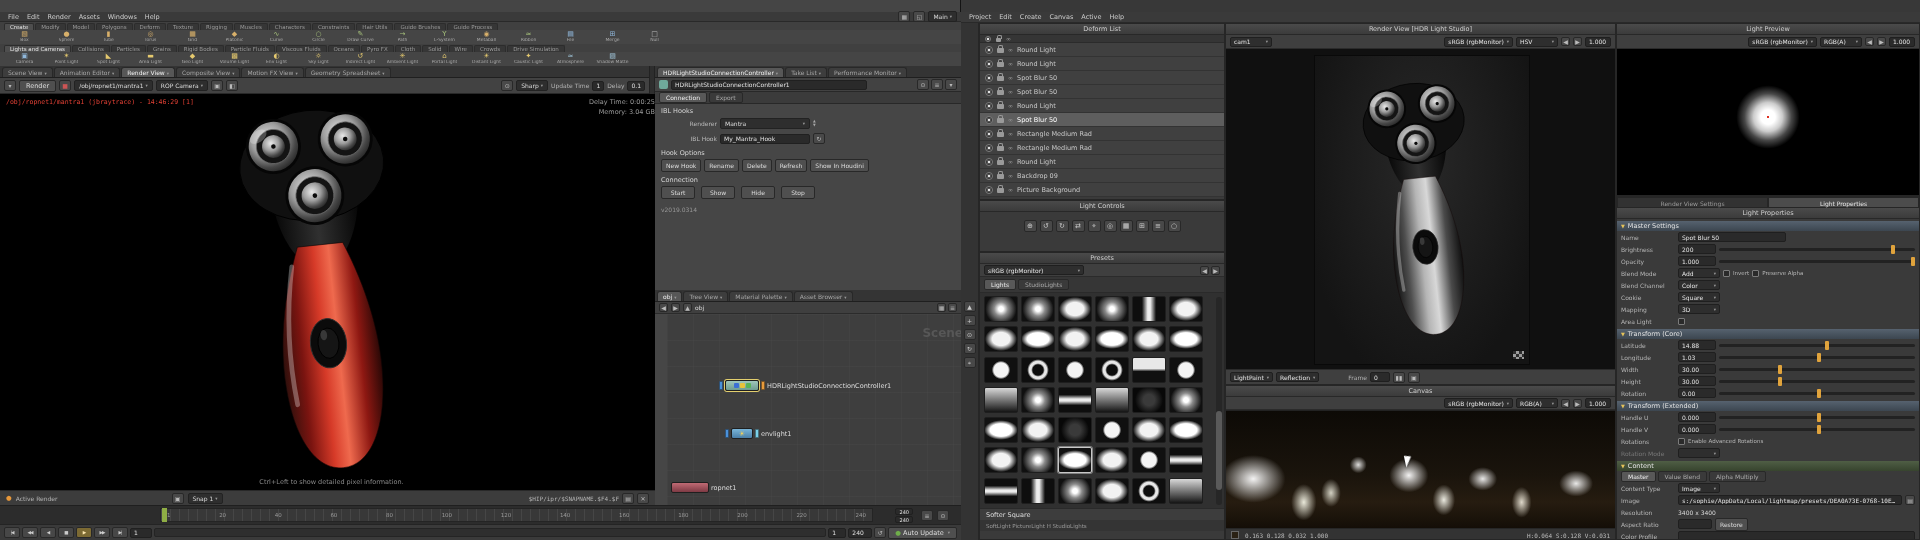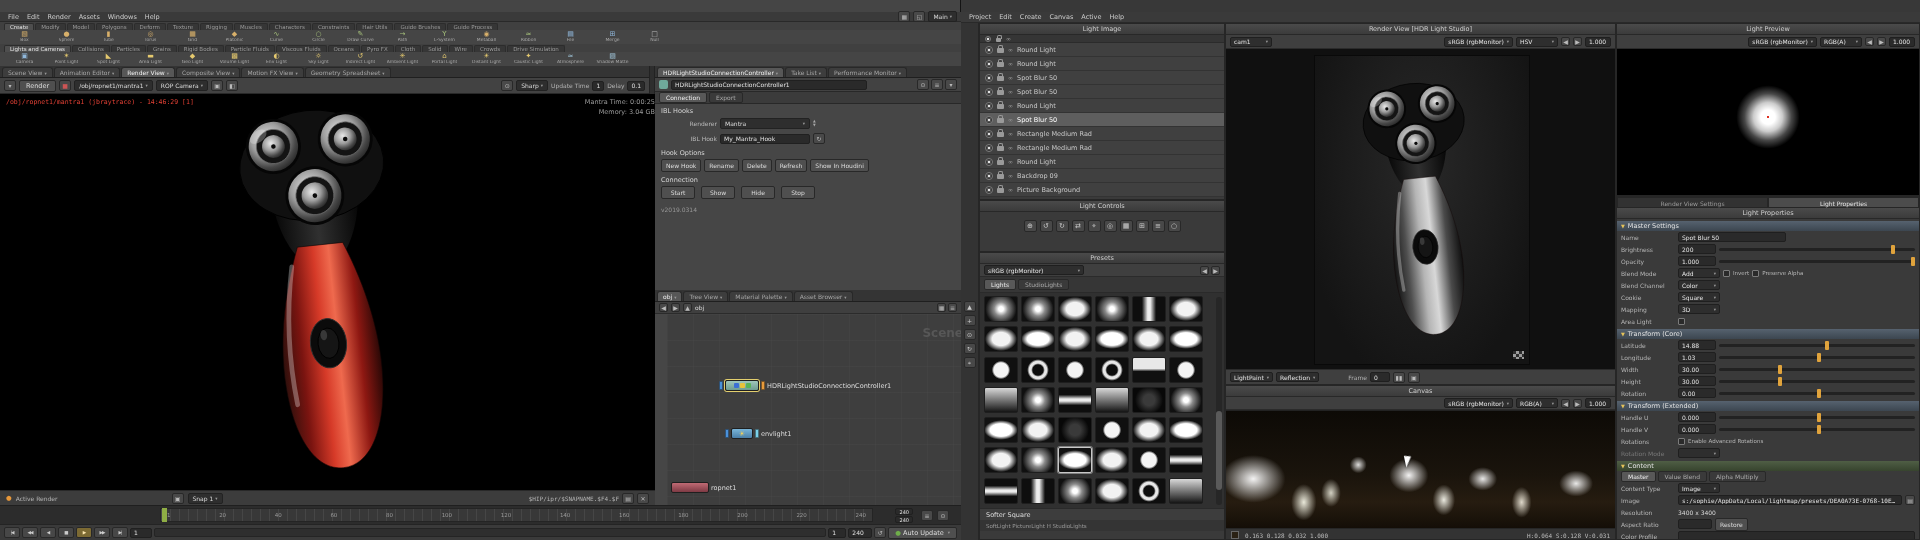--- a/index.html
+++ b/index.html
@@ -357,21 +357,21 @@
         <span class="lbl">Update Time</span>
         <span class="fld">1</span>
         <span class="lbl">Delay</span>
         <span class="fld">0.1</span>
       </span>
     </div>
 
     <div class="abs" id="vp" style="left:0;top:94px;width:663px;height:396px">
       <span class="abs redtext mono" style="left:6px;top:4px">/obj/ropnet1/mantra1 (jbraytrace) - 14:46:29 [1]</span>
       <div class="abs graytext mono" style="right:8px;top:4px">
-        <div>Mantra Time: 0:00:25</div>
+        <div>Delay Time: 0:00:25</div>
         <div>Memory: 3.04 GB</div>
       </div>
       <div class="abs" id="houdini-shaver" style="left:175px;top:8px;width:300px;height:380px"><svg viewBox="0 0 240 400" width="100%" height="100%" preserveAspectRatio="xMidYMid meet">
   <defs>
     <linearGradient id="rb" x1="0" y1="0" x2="1" y2="0">
       <stop offset="0" stop-color="#30100c"></stop>
                 <stop offset=".2" stop-color="#7a1410"></stop>
                 <stop offset=".42" stop-color="#d63a28"></stop>
       <stop offset=".58" stop-color="#ef6a4e"></stop>
                 <stop offset=".8" stop-color="#8e1812"></stop>
@@ -408,20 +408,21 @@
               <circle cx="120" cy="98" r="20" fill="#141414" stroke="#6a6a6a" stroke-width="0.8"></circle>
               <circle cx="120" cy="98" r="14" fill="url(#rf)"></circle>
               <circle cx="120" cy="98" r="2.4" fill="#0a0a0a"></circle>
     <ellipse cx="118" cy="254" rx="19" ry="26" fill="#0b0b0b" stroke="#2e2e2e" stroke-width="1"></ellipse>
     <ellipse cx="118" cy="254" rx="11" ry="16" fill="#151515" stroke="#000" stroke-width="1"></ellipse>
     <ellipse cx="114" cy="245" rx="3.5" ry="5.5" fill="#383838"></ellipse>
     <path d="M88,170 C78,215 74,265 79,315" stroke="rgba(255,255,255,0.3)" stroke-width="5" fill="none" stroke-linecap="round"></path>
     <ellipse cx="67" cy="30" rx="10" ry="6" transform="rotate(-30 67 30)" fill="rgba(255,255,255,0.25)"></ellipse>
   </g>
           </svg></div>
+      <span class="abs hint" style="left:0;bottom:4px">Ctrl+Left to show detailed pixel information.</span>
     </div>
 
     <div class="abs snapbar" style="left:0;top:490px;width:655px;height:15px">
       <span style="color:#e8983a">●</span>
       <span class="lbl">Active Render</span>
       <span class="ico" style="margin-left:110px">▣</span>
       <span class="dd">
           <span>Snap 1</span>
           <i class="car">▾</i>
         </span>
@@ -598,21 +599,21 @@
 
     <div class="abs strip" style="left:0;top:23px;width:18px;height:517px">
         <span class="cbtn" style="width:12px;height:11px;font-size:6px">▲</span>
         <span class="cbtn" style="width:12px;height:11px;font-size:6px">+</span>
         <span class="cbtn" style="width:12px;height:11px;font-size:6px">⊙</span>
         <span class="cbtn" style="width:12px;height:11px;font-size:6px">↻</span>
         <span class="cbtn" style="width:12px;height:11px;font-size:6px">⌖</span>
       </div>
 
     <div class="panel" style="left:18px;top:23px;width:246px;height:177px">
-      <div class="phdr">Light Image</div>
+      <div class="phdr">Deform List</div>
       <div class="colhead">
         <span class="ieye" style="width:6px;height:6px"></span>
         <span class="ilock" style="width:5px;height:4px"></span>
         <span class="ilink">∞</span>
       </div>
       <div>
           <div class="lrow">
             <span class="ieye"></span>
             <span class="ilock"></span>
             <span class="ilink">∞</span>

